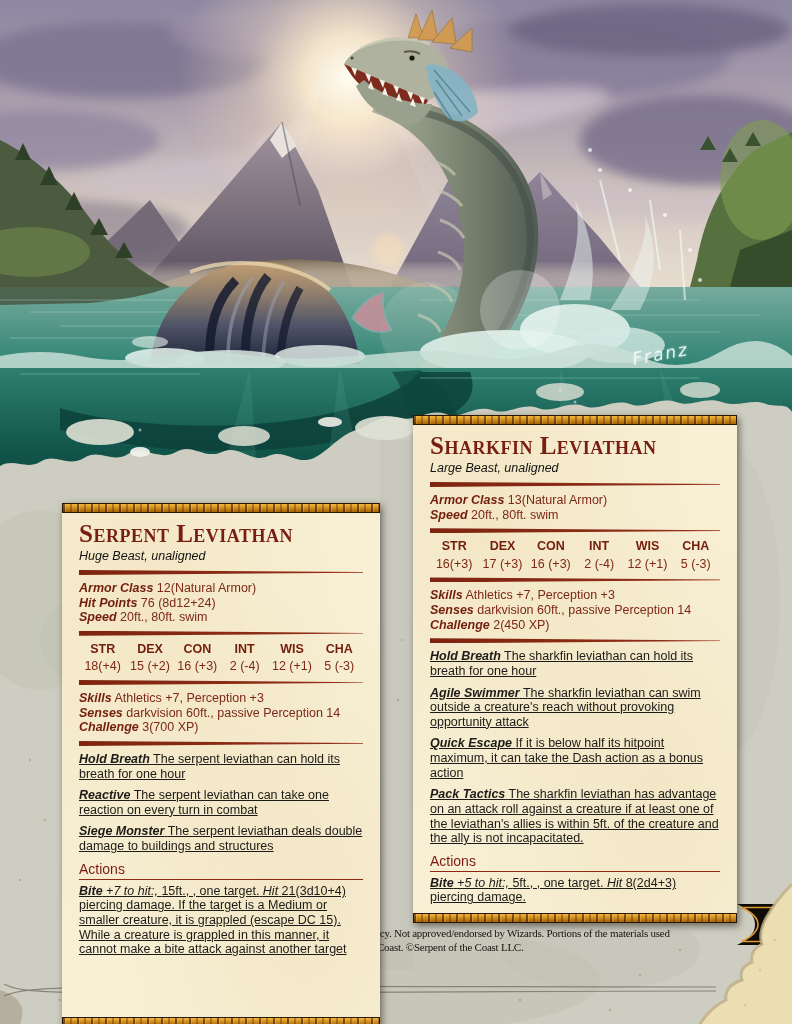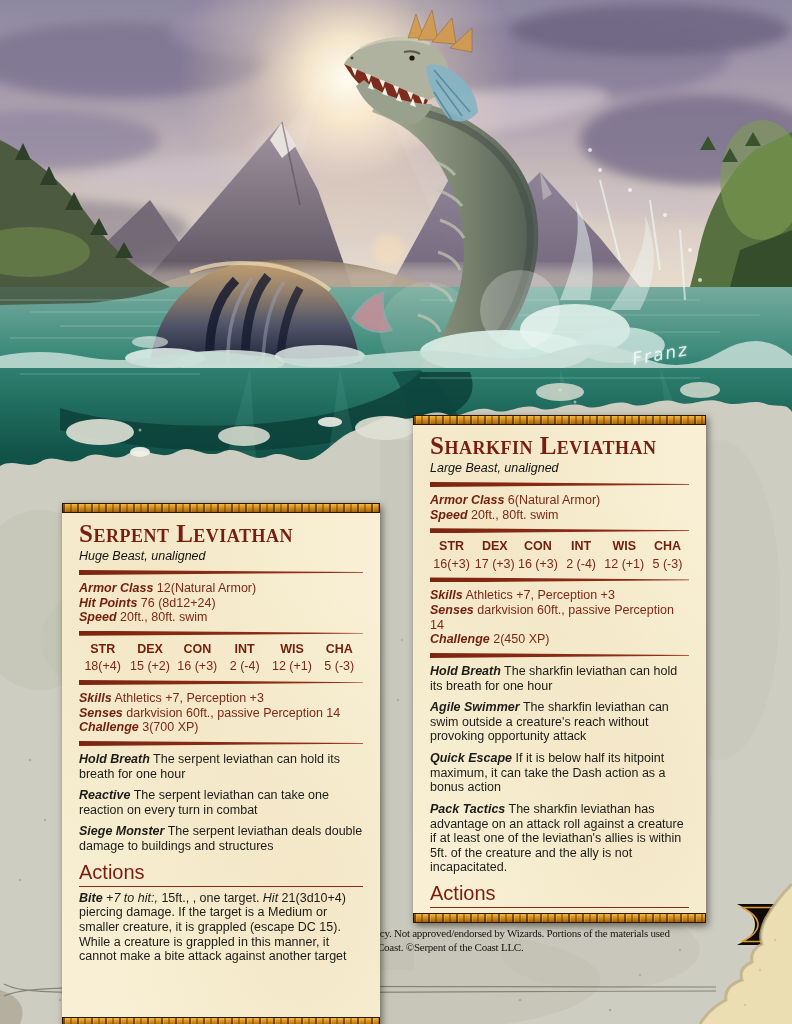--- a/index.html
+++ b/index.html
@@ -16,43 +16,43 @@
   .ribbon{position:absolute;left:729px;top:901px;z-index:4;}
   .cream{position:absolute;left:640px;top:860px;z-index:5;}
 
   .statblock{position:absolute;z-index:6;display:flex;flex-direction:column;
      background:
        radial-gradient(ellipse at 25% 20%,rgba(228,208,158,.28),transparent 60%),
        radial-gradient(ellipse at 75% 75%,rgba(222,200,148,.22),transparent 55%),
        #f8efd4;
      box-shadow:2px 3px 7px rgba(25,20,10,.55);}
   .sb-left{left:62px;top:503px;width:318px;height:524px;}
-  .sb-right{left:413px;top:415px;width:293px;height:508px;}
+  .sb-right{left:413px;top:415px;width:324px;height:508px;}
   .obar{height:8px;flex:0 0 auto;border:1px solid #2a1605;
      background-image:
        repeating-linear-gradient(90deg,rgba(45,18,0,.55) 0 2px,rgba(255,200,90,.28) 2px 3px,rgba(0,0,0,0) 3px 7px,rgba(90,40,0,.38) 7px 9px,rgba(0,0,0,0) 9px 14px),
        linear-gradient(180deg,#f2b93f 0%,#d08a1c 50%,#a36408 100%);}
   .obar-b{margin-top:auto;}
   .sb-body{flex:1 1 auto;overflow:hidden;padding:8px 17px 4px 17px;color:#1d1b18;
            font-size:12.5px;line-height:1.17;}
   .sb-title{margin:0;font-family:"Liberation Serif",serif;font-variant:small-caps;
             font-weight:700;font-size:25px;line-height:1.05;color:#771e10;letter-spacing:.5px;}
   .sb-sub{margin:2px 0 0 0;font-style:italic;font-size:12.5px;color:#14120f;}
   .taper{height:5px;margin:6px 0;background:linear-gradient(90deg,#7e2410,#94301a);
          clip-path:polygon(0 0,100% 44%,100% 56%,0 100%);}
   .attr{margin:0;color:#7e2817;}
   .attr .al{font-weight:700;color:#731d0c;font-style:italic;}
   .abilities{display:flex;text-align:center;margin:1px 0;}
   .ab{flex:1;}
   .abh{font-weight:700;color:#731d0c;}
   .abv{color:#7e2817;margin-top:3px;}
-  .trait{margin:0 0 7px 0;}
+  .trait{margin:0 0 7px 0;text-decoration:underline;}
   .tn{font-weight:700;font-style:italic;}
   .ti{font-style:italic;}
-  .sb-actions{margin:2px 0 4px 0;font-size:20px;font-weight:400;color:#7a1d0f;
+  .sb-actions{margin:2px 0 4px 0;font-size:14px;font-weight:400;color:#7a1d0f;
               border-bottom:1.5px solid #8c2912;padding-bottom:2px;line-height:1.15;}
 </style>
 </head>
 <body>
 
 <div class="page">
 
   <div class="art">
     <svg width="792" height="520" viewBox="0 0 792 520">
       <defs>
@@ -363,21 +363,21 @@
     </div>
     <div class="obar obar-b"></div>
   </section>
 
   <section class="statblock sb-right">
     <div class="obar"></div>
     <div class="sb-body">
       <h1 class="sb-title">Sharkfin Leviathan</h1>
       <p class="sb-sub">Large Beast, unaligned</p>
       <div class="taper"></div>
-      <p class="attr"><span class="al">Armor Class</span> <span>6(Natural Armor)</span></p>
+      <p class="attr"><span class="al">Armor Class</span> <span>13(Natural Armor)</span></p>
       <p class="attr"><span class="al">Speed</span> <span>20ft., 80ft. swim</span></p>
       <div class="taper"></div>
       <div class="abilities">
         <div class="ab">
             <div class="abh">STR</div>
             <div class="abv">16(+3)</div>
           </div>
         <div class="ab">
             <div class="abh">DEX</div>
             <div class="abv">17 (+3)</div>

